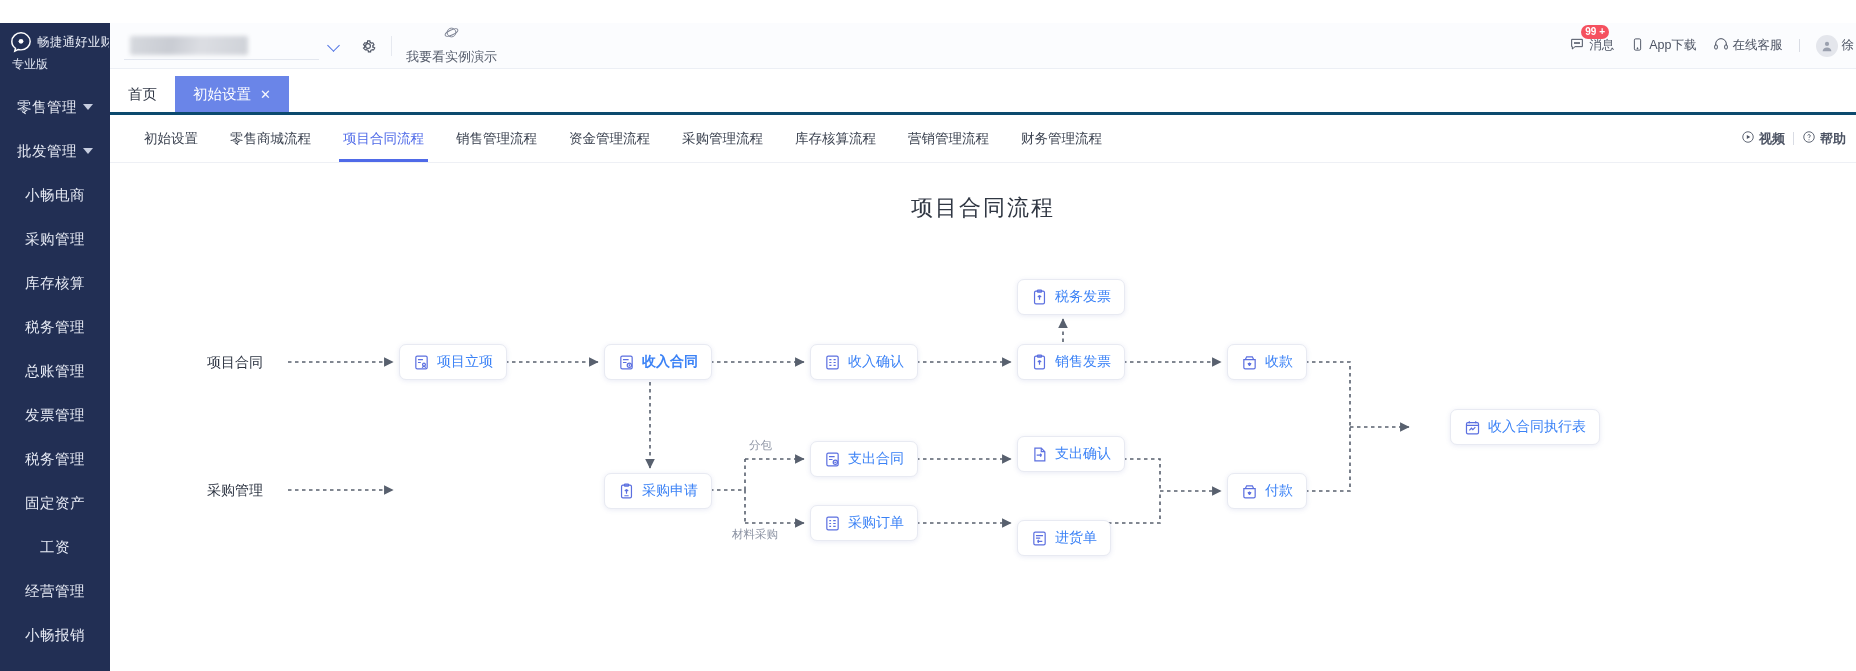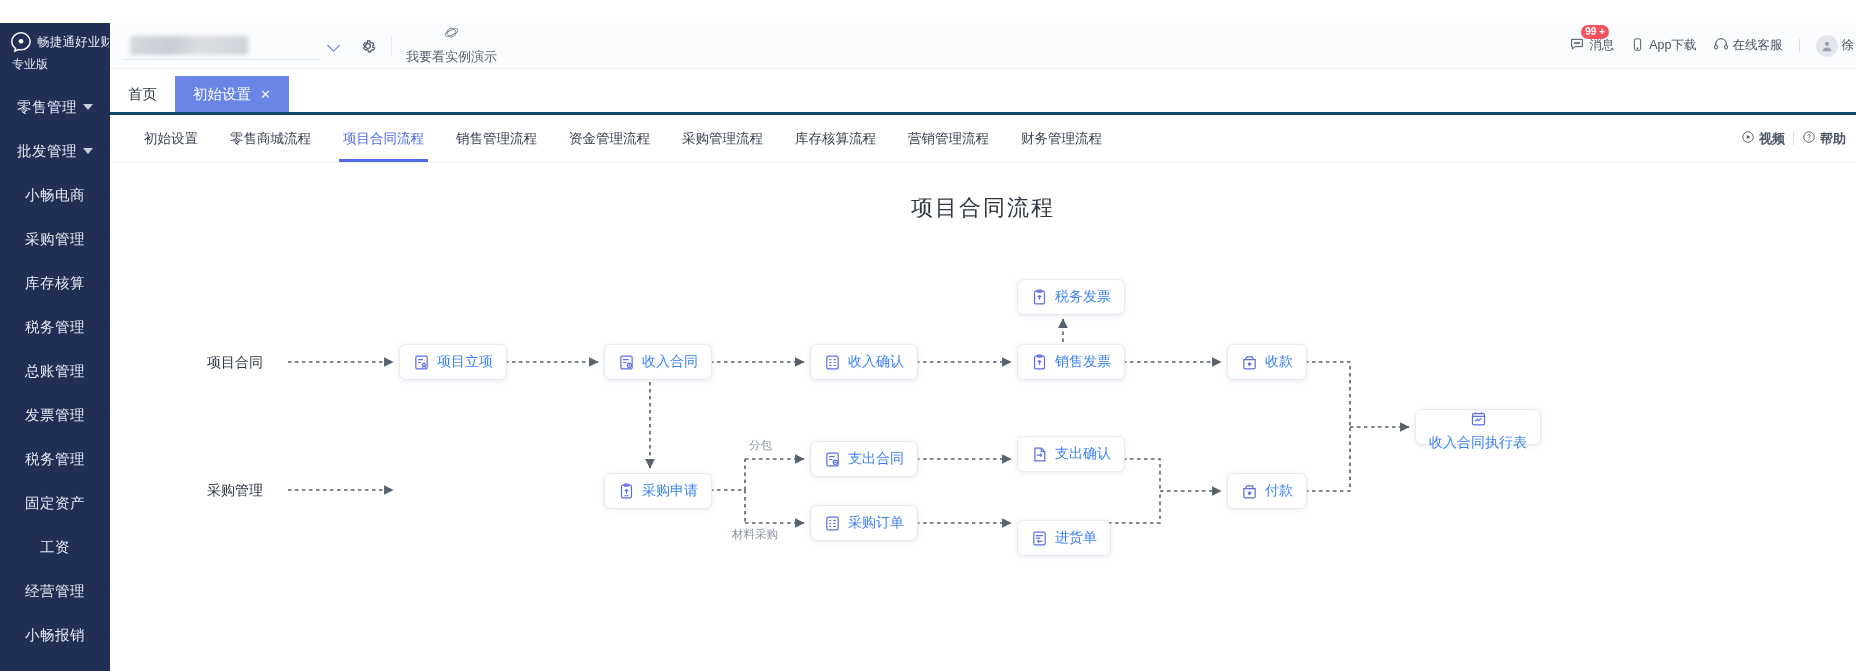--- a/index.html
+++ b/index.html
@@ -405,21 +405,21 @@
         <span class="ico">
           <svg viewBox="0 0 24 24" fill="none" stroke="#5b6fe0" stroke-width="1.7">
             <rect x="4" y="3" width="16" height="18" rx="2"></rect>
               <path d="M7 8h7M7 12h4"></path>
             <circle cx="15.5" cy="15" r="2"></circle>
               <path d="M13 19.5c.6-1.3 1.5-2 2.5-2s1.9.7 2.5 2"></path>
           </svg></span>
         <span>项目立项</span>
       </div>
 
-      <div class="node" style="left:494px; top:181px;">
+      <div class="node" style="left:494px; top:181px;font-weight:bold;">
         <span class="ico">
           <svg viewBox="0 0 24 24" fill="none" stroke="#5b6fe0" stroke-width="1.7">
             <rect x="4" y="3" width="16" height="18" rx="2"></rect>
               <path d="M7 8h8M7 12h5"></path>
             <circle cx="16" cy="16" r="3"></circle>
               <path d="M16 14.6v2.8"></path>
           </svg></span>
         <span>收入合同</span>
       </div>
 
@@ -455,21 +455,21 @@
       <div class="node" style="left:1117px; top:181px;">
         <span class="ico">
           <svg viewBox="0 0 24 24" fill="none" stroke="#5b6fe0" stroke-width="1.7">
             <path d="M4 8h16v11a2 2 0 01-2 2H6a2 2 0 01-2-2z"></path>
             <path d="M6 8l2-4h8l2 4"></path>
             <path d="M9.5 13.5h5M12 12v5M10 15h4"></path>
           </svg></span>
         <span>收款</span>
       </div>
 
-      <div class="node" style="left:1305px; top:246px;flex-direction:column;">
+      <div class="node" style="left:1340px; top:246px;">
         <span class="ico">
           <svg viewBox="0 0 24 24" fill="none" stroke="#5b6fe0" stroke-width="1.7">
             <rect x="3.5" y="5" width="17" height="16" rx="2"></rect>
             <path d="M3.5 9h17M7.5 3v3M16.5 3v3"></path>
             <path d="M7.5 16l3-3 2 2 3.5-3.5"></path>
           </svg></span>
         <span>收入合同执行表</span>
       </div>
 
       <div class="node" style="left:494px; top:310px;">

